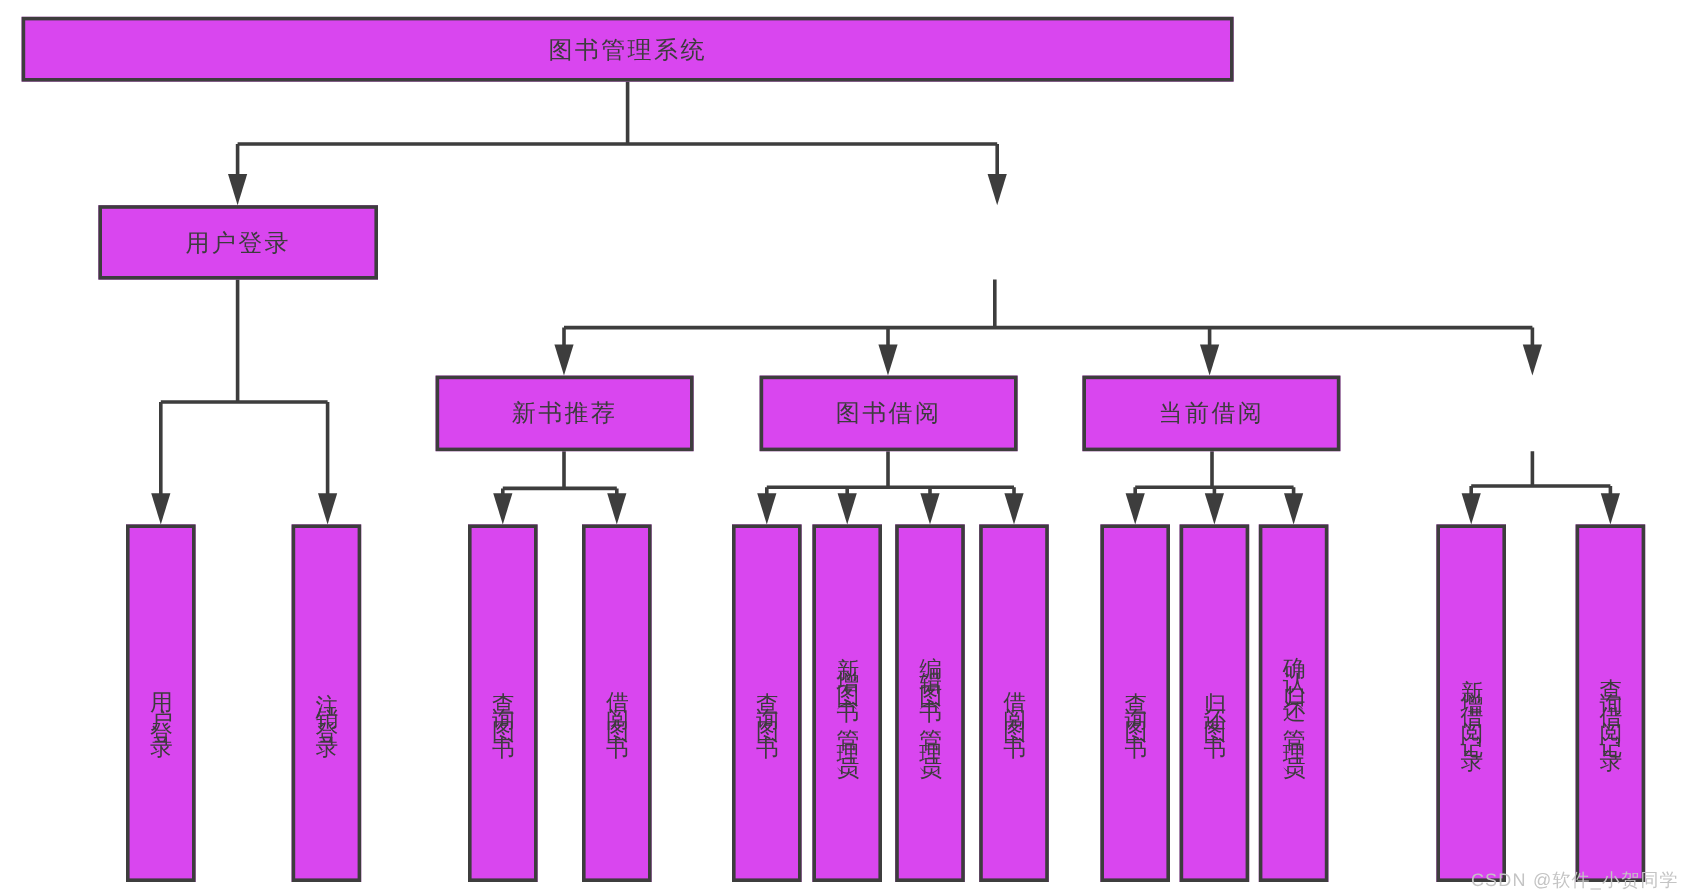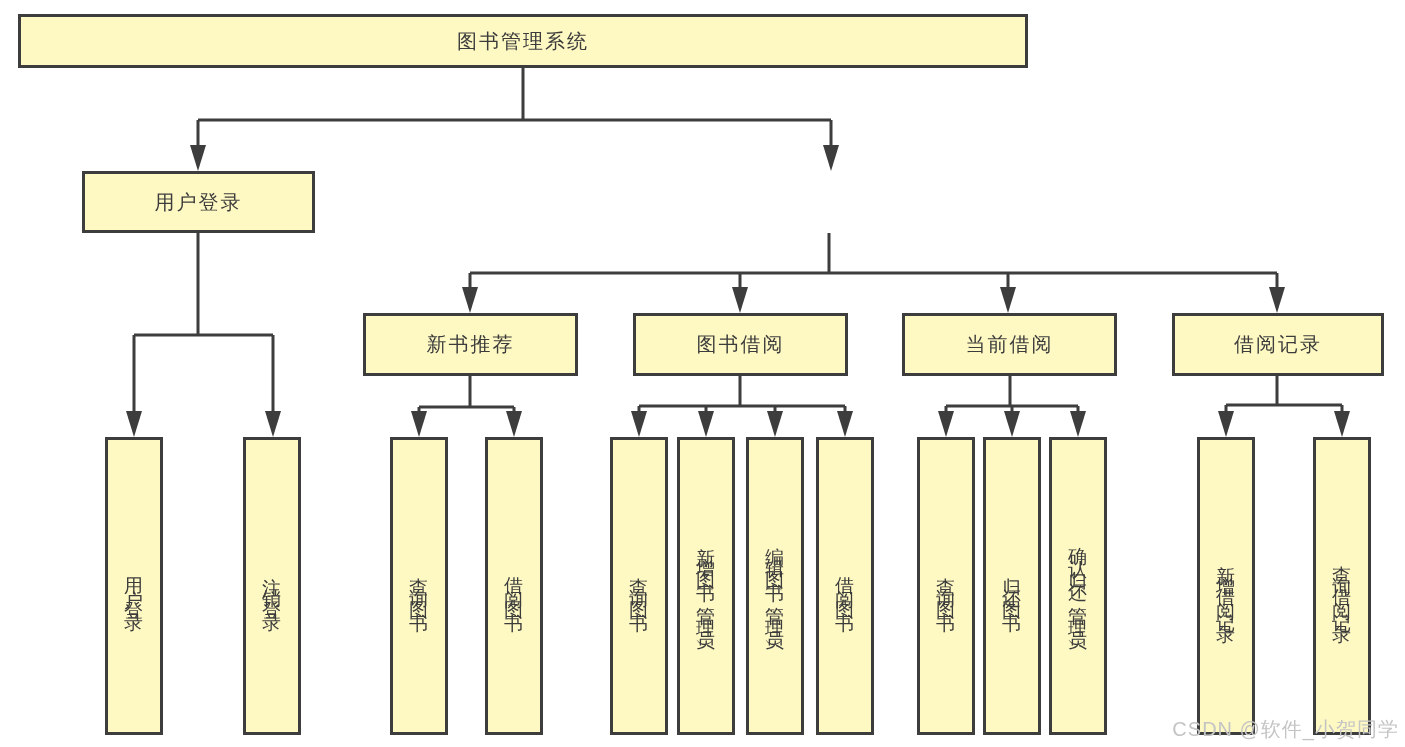--- a/index.html
+++ b/index.html
@@ -18,21 +18,21 @@
   #connectors {
     position: absolute;
     left: 0; top: 0;
     width: 1405px;
     height: 747px;
     pointer-events: none;
   }
   .node {
     position: absolute;
     box-sizing: border-box;
-    background: #fef9c3;
+    background: #d946ef;
     border: 3px solid #3d3d3d;
     display: flex;
     align-items: center;
     justify-content: center;
     color: #3c3c3c;
   }
   .hlabel {
     font-size: 20px;
     letter-spacing: 2px;
     white-space: nowrap;
@@ -46,21 +46,21 @@
     writing-mode: vertical-rl;
     font-size: 19px;
     letter-spacing: 12px;
     line-height: 1;
     text-indent: 0;
   }
   #watermark {
     position: absolute;
     right: 6px;
     bottom: 4px;
-    font-size: 20px;
+    font-size: 15px;
     color: #c4c4c4;
     letter-spacing: 1px;
     white-space: nowrap;
     z-index: 5;
   }
 </style>
 </head>
 <body>
 
 <div id="stage">
@@ -115,23 +115,20 @@
 
   <div class="node" style="left:363px; top:313px; width:215px; height:63px;justify-content:center;">
     <span class="hlabel">新书推荐</span>
   </div>
   <div class="node" style="left:902px; top:313px; width:215px; height:63px;">
     <span class="hlabel">当前借阅</span>
   </div>
   <div class="node" style="left:633px; top:313px; width:215px; height:63px;">
     <span class="hlabel">图书借阅</span>
   </div>
-  <div class="node" style="left:1172px; top:313px; width:212px; height:63px;">
-    <span class="hlabel">借阅记录</span>
-  </div>
 
   <div class="node vleaf" style="left:105px;">
     <span class="vlabel">用户登录</span>
   </div>
   <div class="node vleaf" style="left:243px;">
     <span class="vlabel">注销登录</span>
   </div>
 
   <div class="node vleaf" style="left:390px;">
     <span class="vlabel">查询图书</span>

